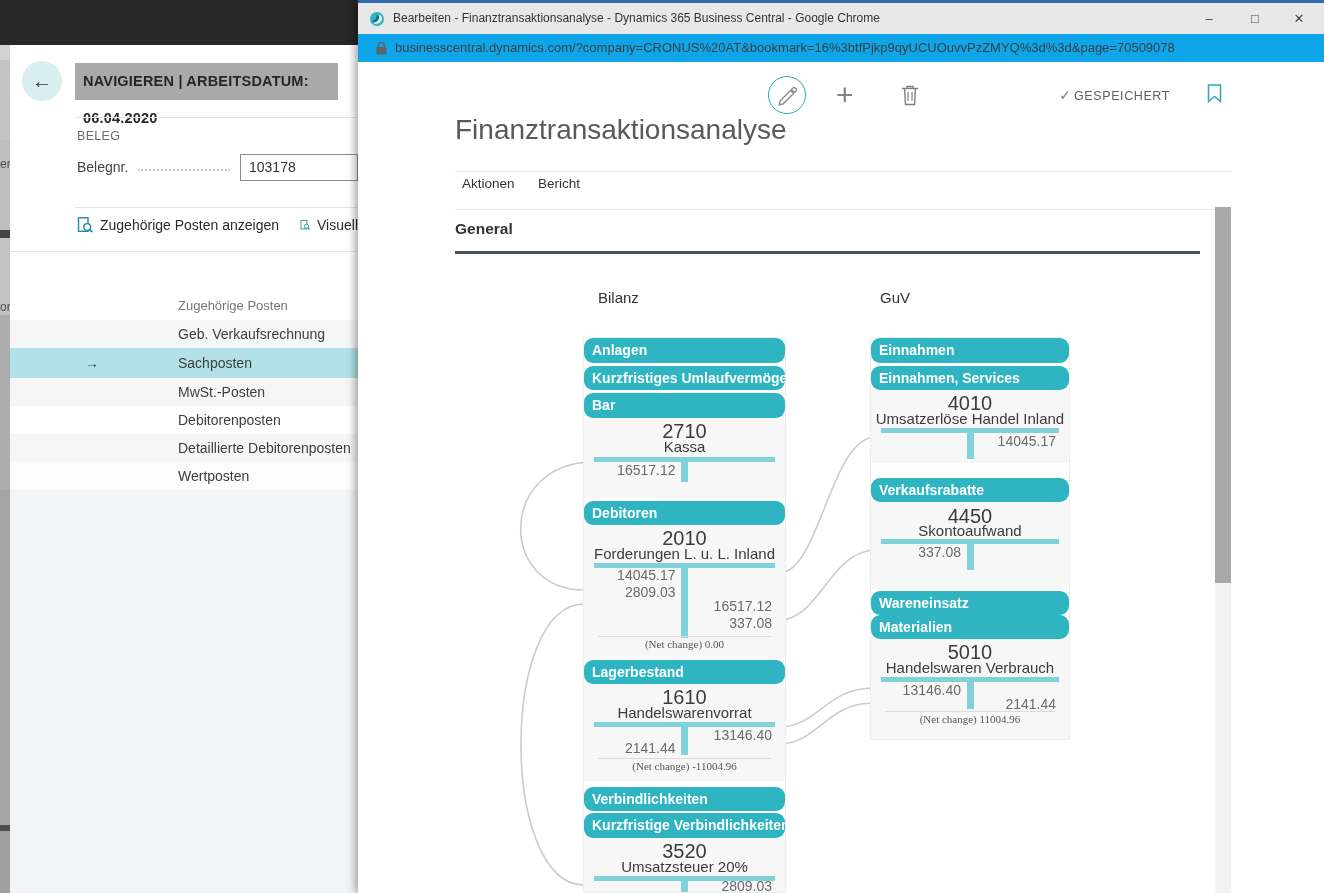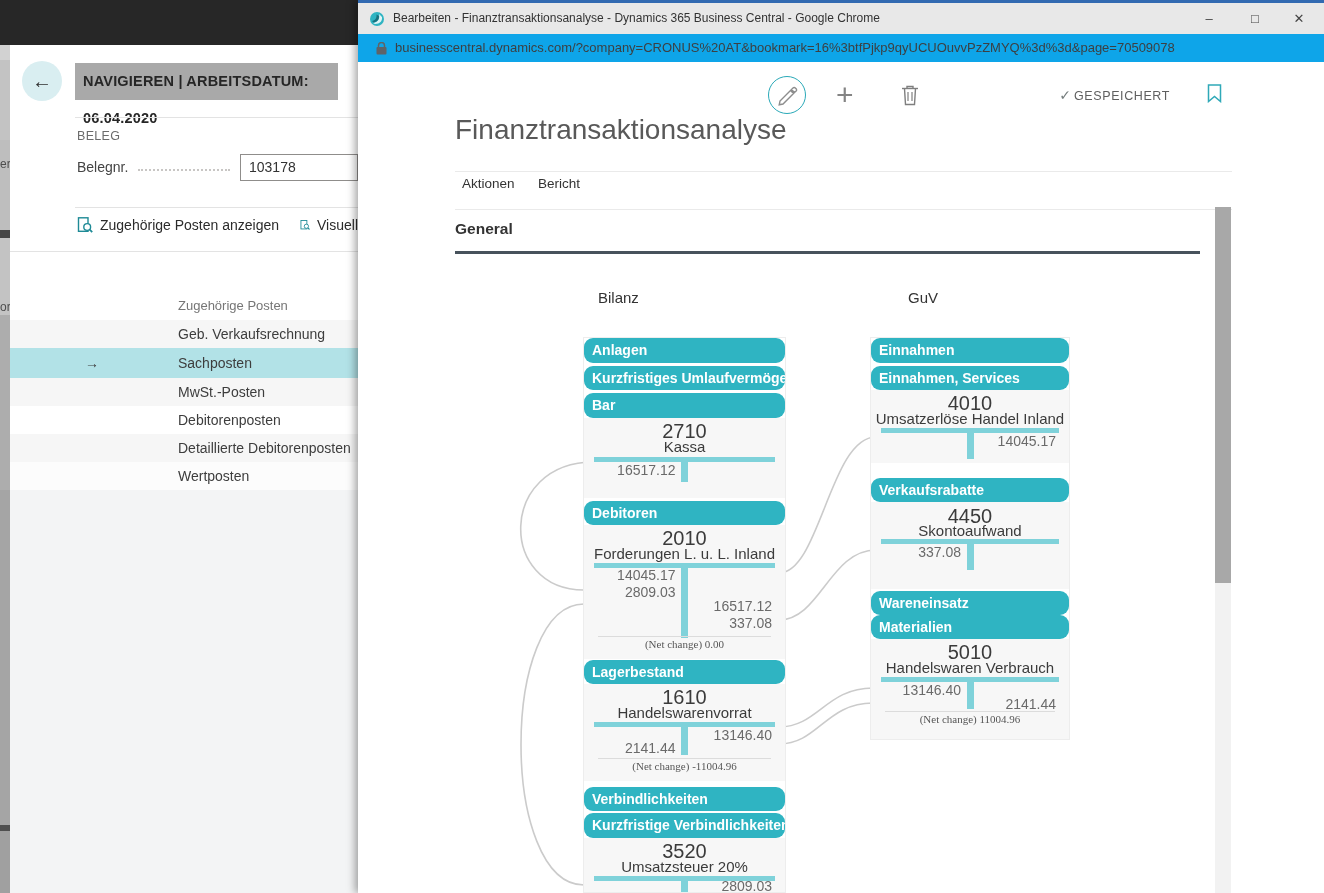--- a/index.html
+++ b/index.html
@@ -213,21 +213,21 @@
         <path d="M 236 400 C 140 400 140 528 226 528"></path>
         <path d="M 226 542 C 142 542 142 823 226 823"></path>
         <path d="M 421 511 C 462 511 472 375 518 375"></path>
         <path d="M 421 558 C 462 558 472 488 518 488"></path>
         <path d="M 421 665 C 460 665 468 626 515 626"></path>
         <path d="M 421 682 C 460 682 468 641 515 641"></path>
       </g>
     </svg>
 
     <div class="col-label" style="left:240px;top:227px">Bilanz</div>
-    <div class="col-label" style="left:550px;top:227px">GuV</div>
+    <div class="col-label" style="left:522px;top:227px">GuV</div>
 
     <div class="tacol" style="left:225px;top:275px;width:203px;height:556px">
       <div class="tealhdr" style="top:0">Anlagen</div>
       <div class="tealhdr" style="top:28px;height:24px">Kurzfristiges Umlaufvermögen</div>
       <div class="tealhdr" style="top:55px">Bar</div>
 
       <div class="acct" style="top:80px;height:80px">
         <div class="no" style="top:2px">2710</div>
         <div class="nm" style="top:20px">Kassa</div>
         <div class="hline" style="top:39px"></div>

